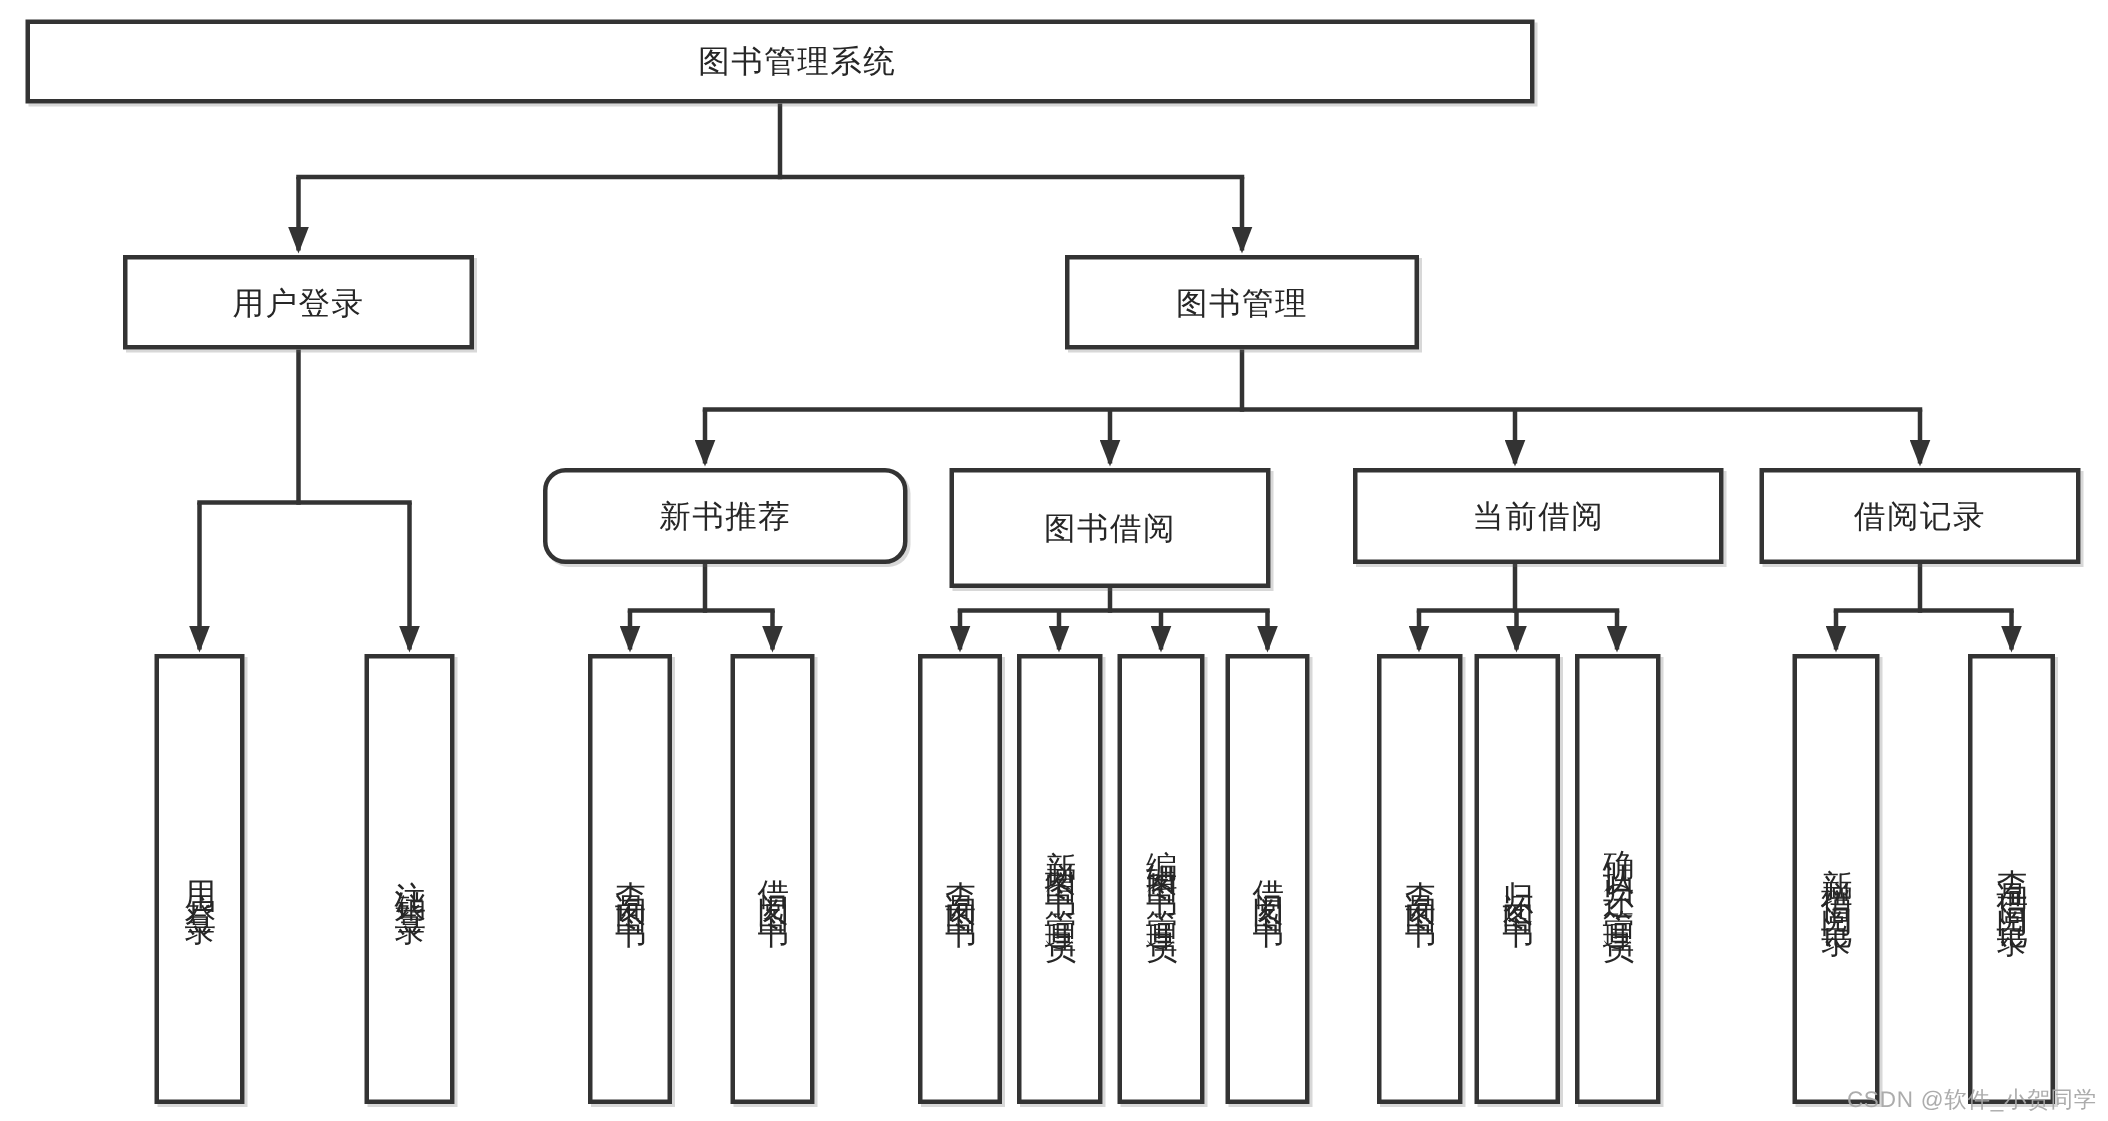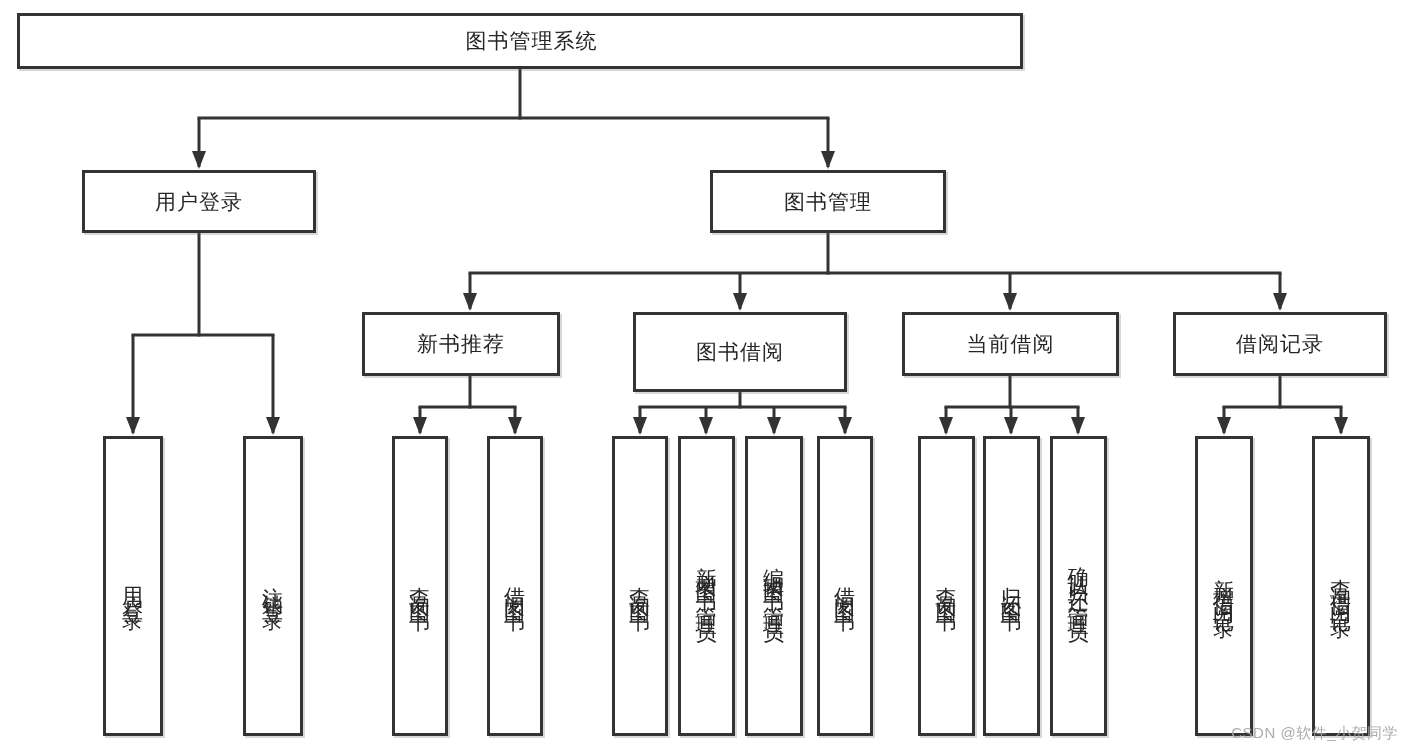--- a/index.html
+++ b/index.html
@@ -54,23 +54,23 @@
     font-size: 15px;
     color: rgba(168,168,168,0.95);
     letter-spacing: 0.5px;
     z-index: 5;
     white-space: nowrap;
   }
   
   .n-root      { left: 17px;   top: 13px;  width: 1006px; height: 56px; padding-left: 23px; }
   .n-login     { left: 82px;   top: 170px; width: 234px;  height: 63px; }
   .n-manage    { left: 710px;  top: 170px; width: 236px;  height: 63px; }
-  .n-recommend { left: 362px;  top: 312px; width: 198px;  height: 64px; }
+  .n-recommend { left: 362px;  top: 312px; width: 243px;  height: 64px; border-radius: 15px; }
   .n-borrow    { left: 633px;  top: 312px; width: 214px;  height: 80px; }
-  .n-current   { left: 902px;  top: 312px; width: 217px;  height: 64px; }
+  .n-current   { left: 902px;  top: 312px; width: 247px;  height: 64px; }
   .n-records   { left: 1173px; top: 312px; width: 214px;  height: 64px; }
   .leaf        { top: 436px;  height: 300px; }
   .n-l1  { left: 103px;  width: 60px; }
   .n-l2  { left: 243px;  width: 60px; }
   .n-l3  { left: 392px;  width: 56px; }
   .n-l4  { left: 487px;  width: 56px; }
   .n-l5  { left: 612px;  width: 56px; }
   .n-l6  { left: 678px;  width: 57px; }
   .n-l7  { left: 745px;  width: 58px; }
   .n-l8  { left: 817px;  width: 56px; }

